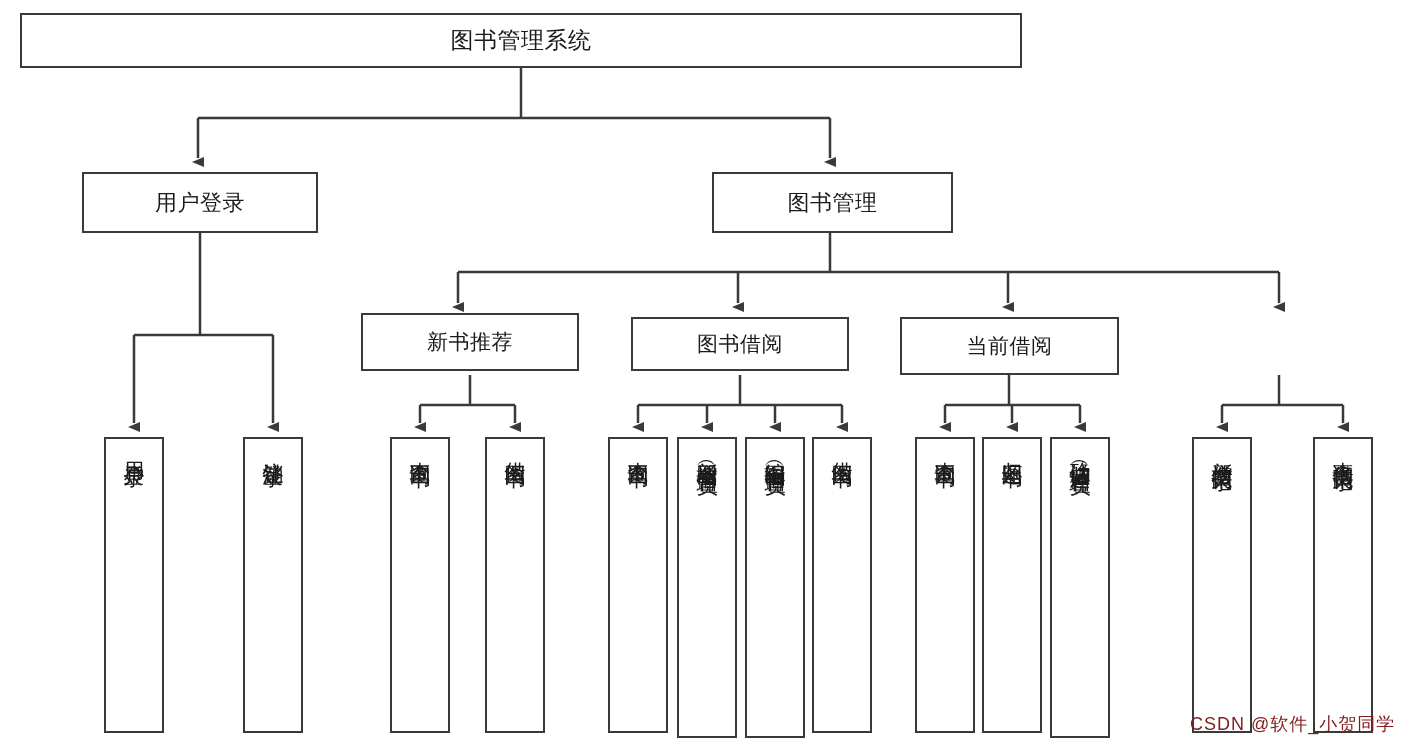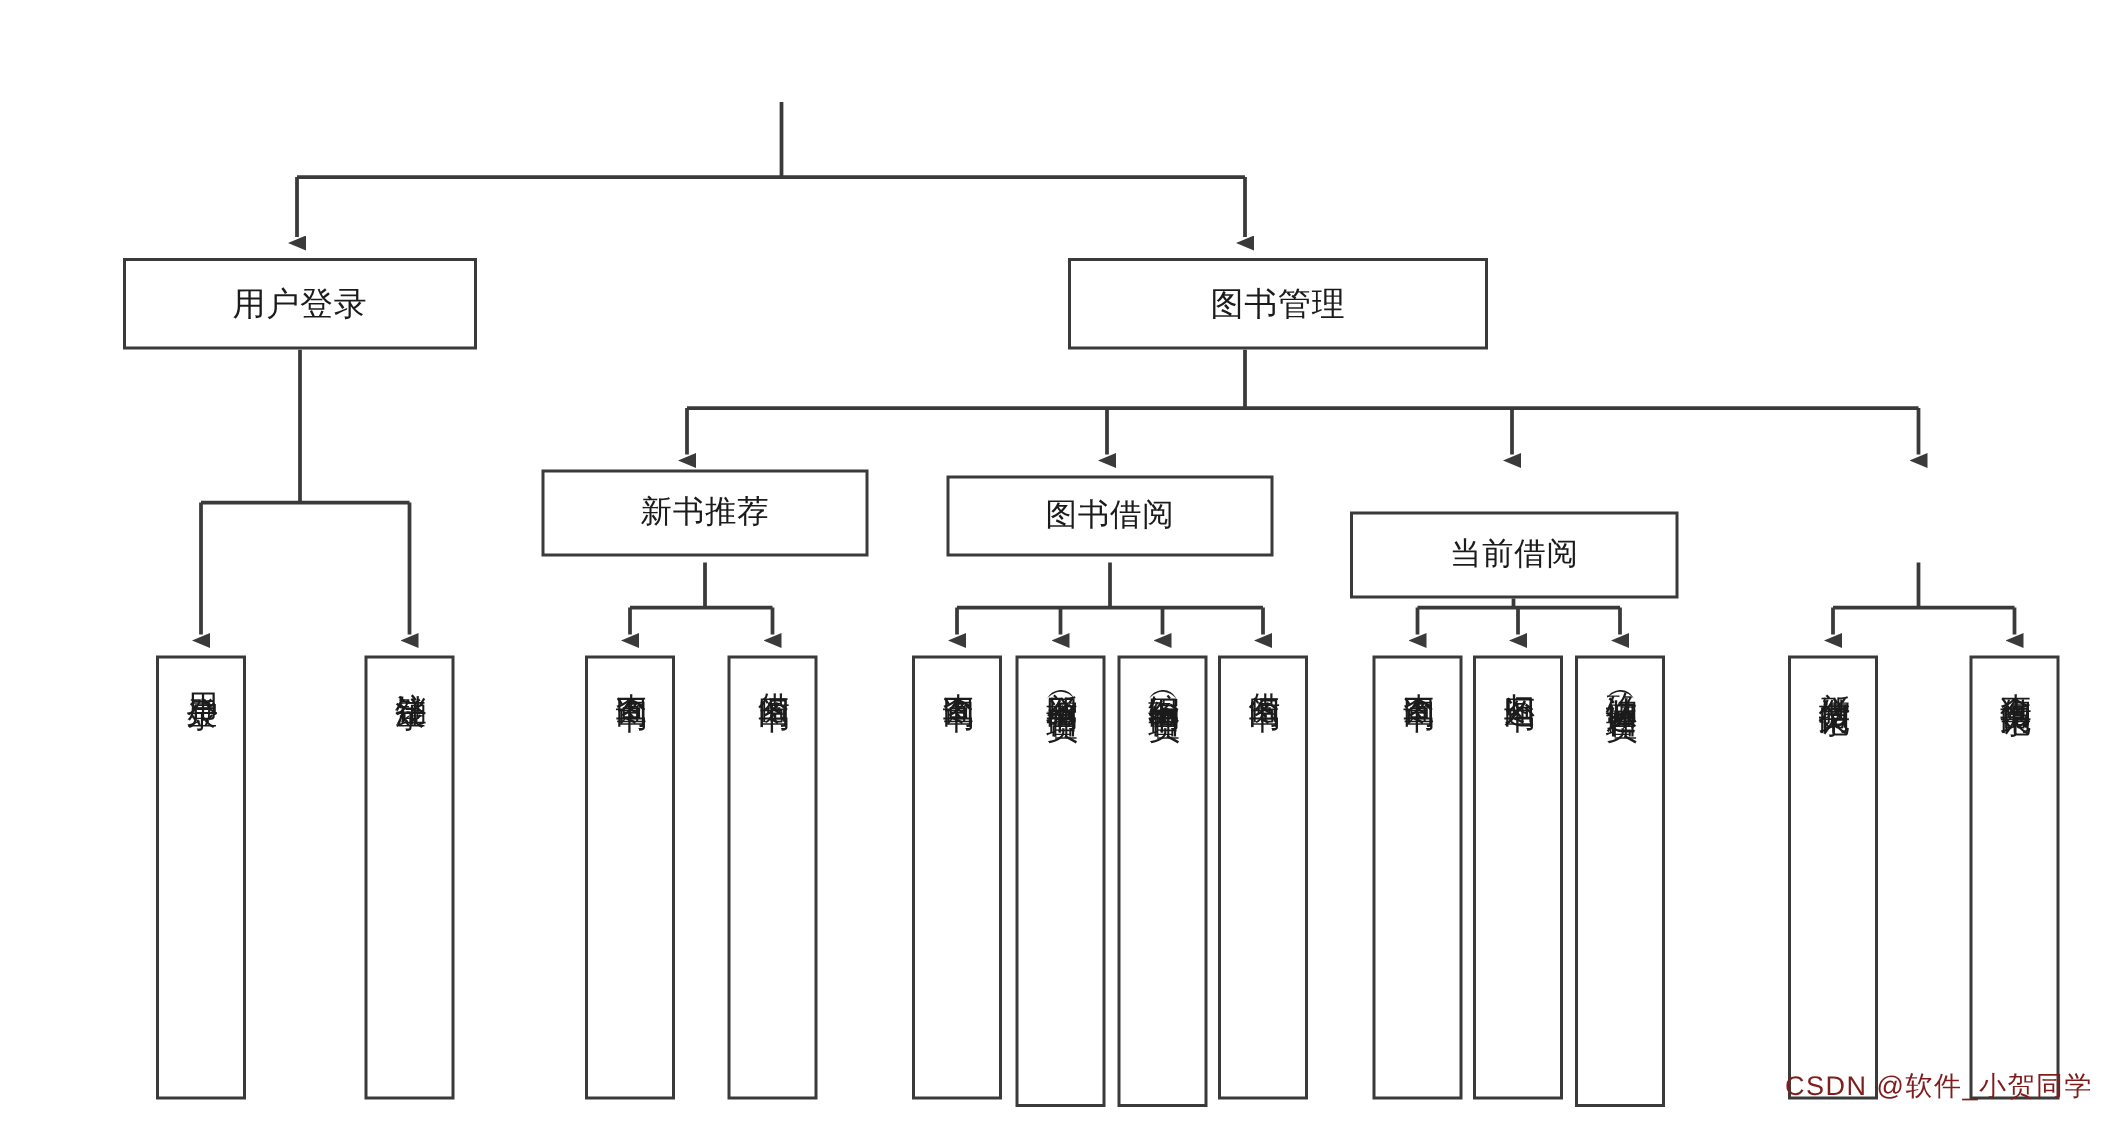--- a/index.html
+++ b/index.html
@@ -119,35 +119,38 @@
       <path d="M1012,405 L1012,423" marker-end="url(#arrow)"></path>
       <path d="M1080,405 L1080,423" marker-end="url(#arrow)"></path>
 
       <path d="M1279,375 L1279,405"></path>
       <path d="M1222,405 L1343,405"></path>
       <path d="M1222,405 L1222,423" marker-end="url(#arrow)"></path>
       <path d="M1343,405 L1343,423" marker-end="url(#arrow)"></path>
     </g>
   </svg>
 
+  <div class="node level-root" style="left: 20px; top: 13px; width: 1002px; height: 55px;">
+    <span class="node-label">图书管理系统</span>
+  </div>
 
   <div class="node level-2" style="left: 82px; top: 172px; width: 236px; height: 61px;">
     <span class="node-label">用户登录</span>
   </div>
-  <div class="node level-2" style="left: 712px; top: 172px; width: 280px; height: 61px;">
+  <div class="node level-2" style="left: 712px; top: 172px; width: 241px; height: 61px;">
     <span class="node-label">图书管理</span>
   </div>
 
   <div class="node level-3" style="left: 361px; top: 313px; width: 218px; height: 58px;">
     <span class="node-label">新书推荐</span>
   </div>
   <div class="node level-3" style="left: 631px; top: 317px; width: 218px; height: 54px;">
     <span class="node-label">图书借阅</span>
   </div>
-  <div class="node level-3" style="left: 900px; top: 317px; width: 219px; height: 58px; margin-top: 24px;">
+  <div class="node level-3" style="left: 900px; top: 317px; width: 219px; height: 58px;">
     <span class="node-label">当前借阅</span>
   </div>
 
   <div class="node leaf" style="left: 104px; top: 437px; width: 60px; height: 296px;">
     <span class="node-label">用户登录</span>
   </div>
   <div class="node leaf" style="left: 243px; top: 437px; width: 60px; height: 296px;">
     <span class="node-label">注销登录</span>
   </div>
   <div class="node leaf" style="left: 390px; top: 437px; width: 60px; height: 296px;">

